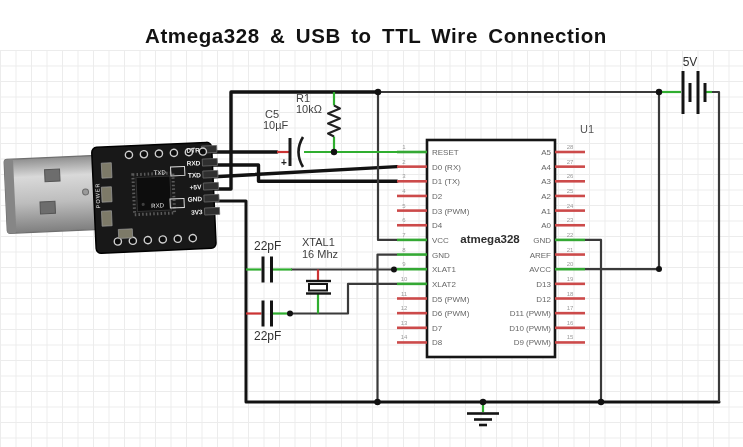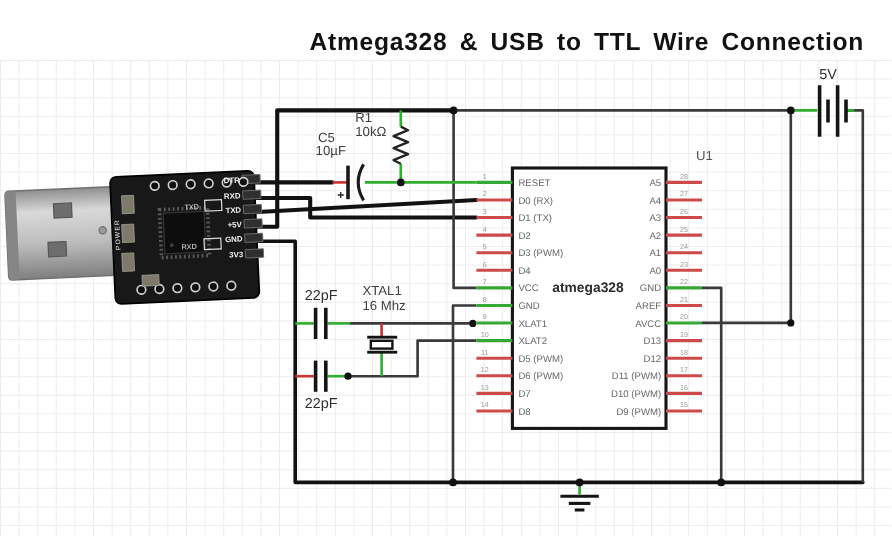--- a/index.html
+++ b/index.html
@@ -2,21 +2,21 @@
 <html><head>
 <meta charset="utf-8">
 <style>
   html,body{margin:0;padding:0;background:#fff;}
   #stage{position:relative;width:743px;height:447px;background:#fff;overflow:hidden;
          font-family:"Liberation Sans",sans-serif;}
   #grid{position:absolute;left:0;top:50px;right:0;bottom:0;
         background-image:linear-gradient(to right,#ececec 1px,transparent 1px),
                          linear-gradient(to bottom,#ececec 1px,transparent 1px);
         background-size:15.5px 15.5px;}
-  #title{position:absolute;top:24px;left:0;width:720px;text-align:right;
+  #title{position:absolute;top:24px;left:16px;width:720px;text-align:center;
          font-size:20.5px;font-weight:bold;color:#121212;letter-spacing:.6px;word-spacing:4px;}
   svg{position:absolute;left:0;top:0;}
   svg text{font-family:"Liberation Sans",sans-serif;}
   .comp-label{fill:#3f3f3f;font-size:11px;}
   .big-label{fill:#303030;font-size:12px;}
 </style>
 </head>
 <body>
 
 <div id="stage">

